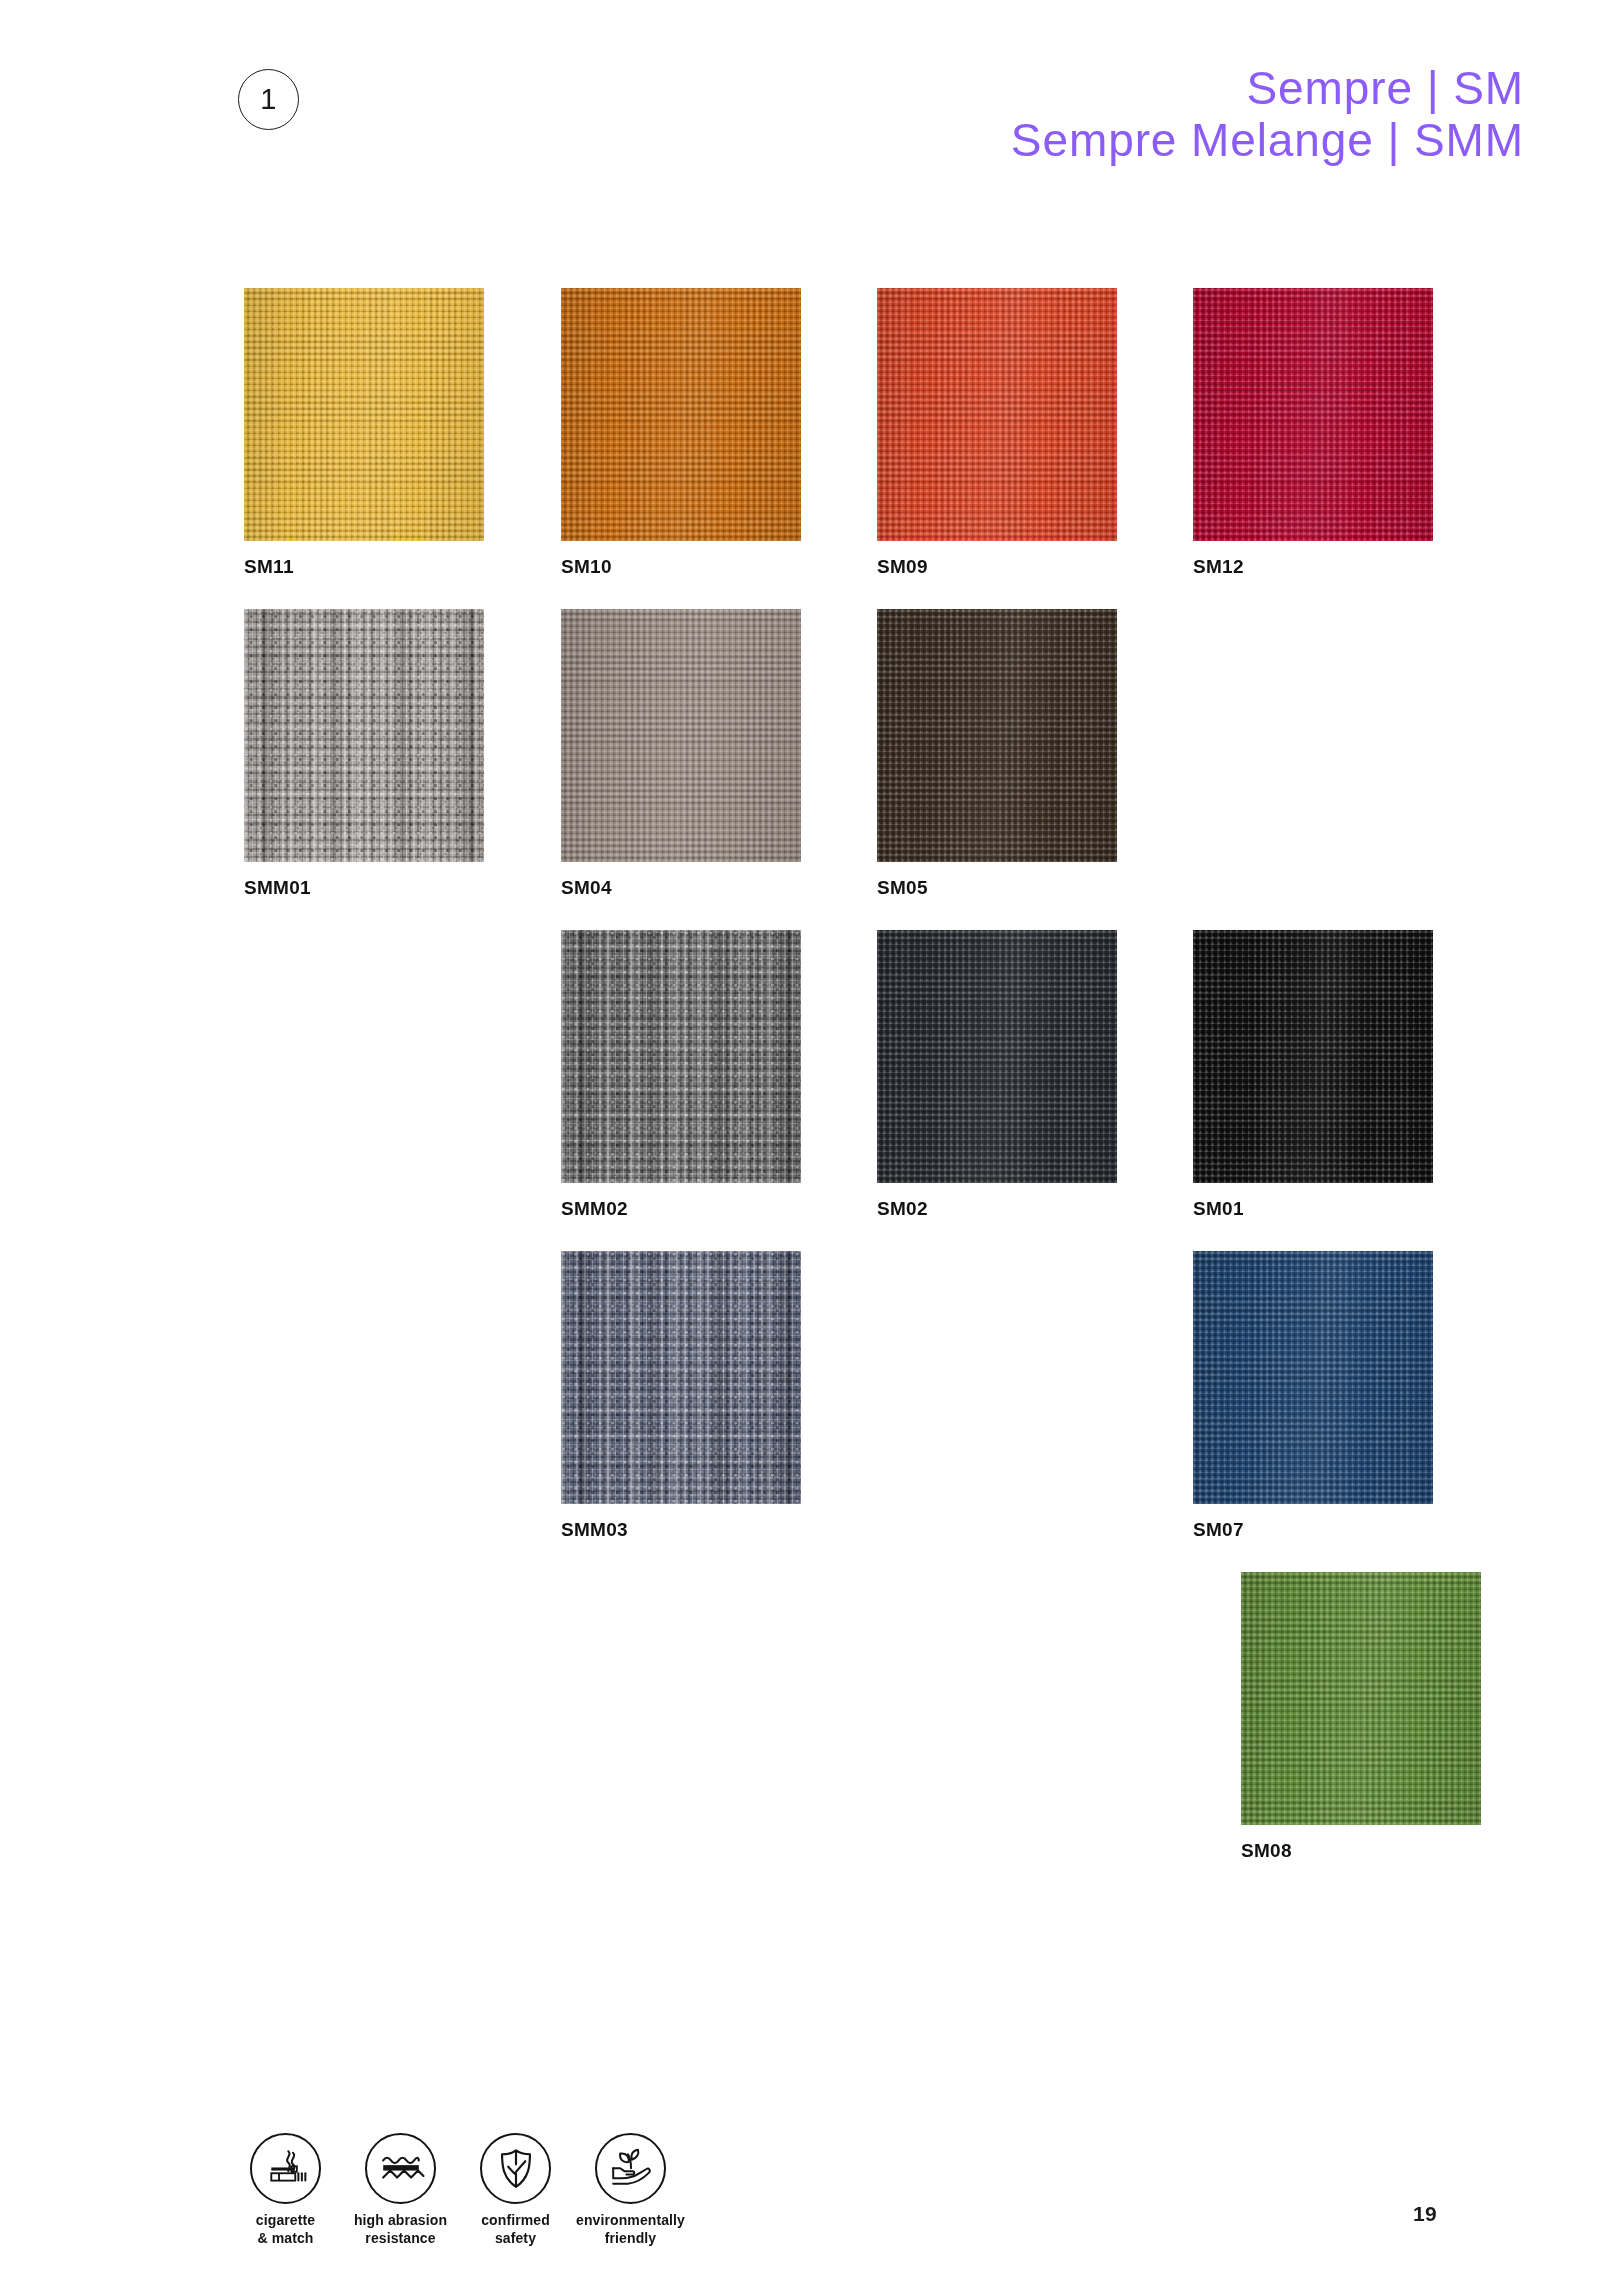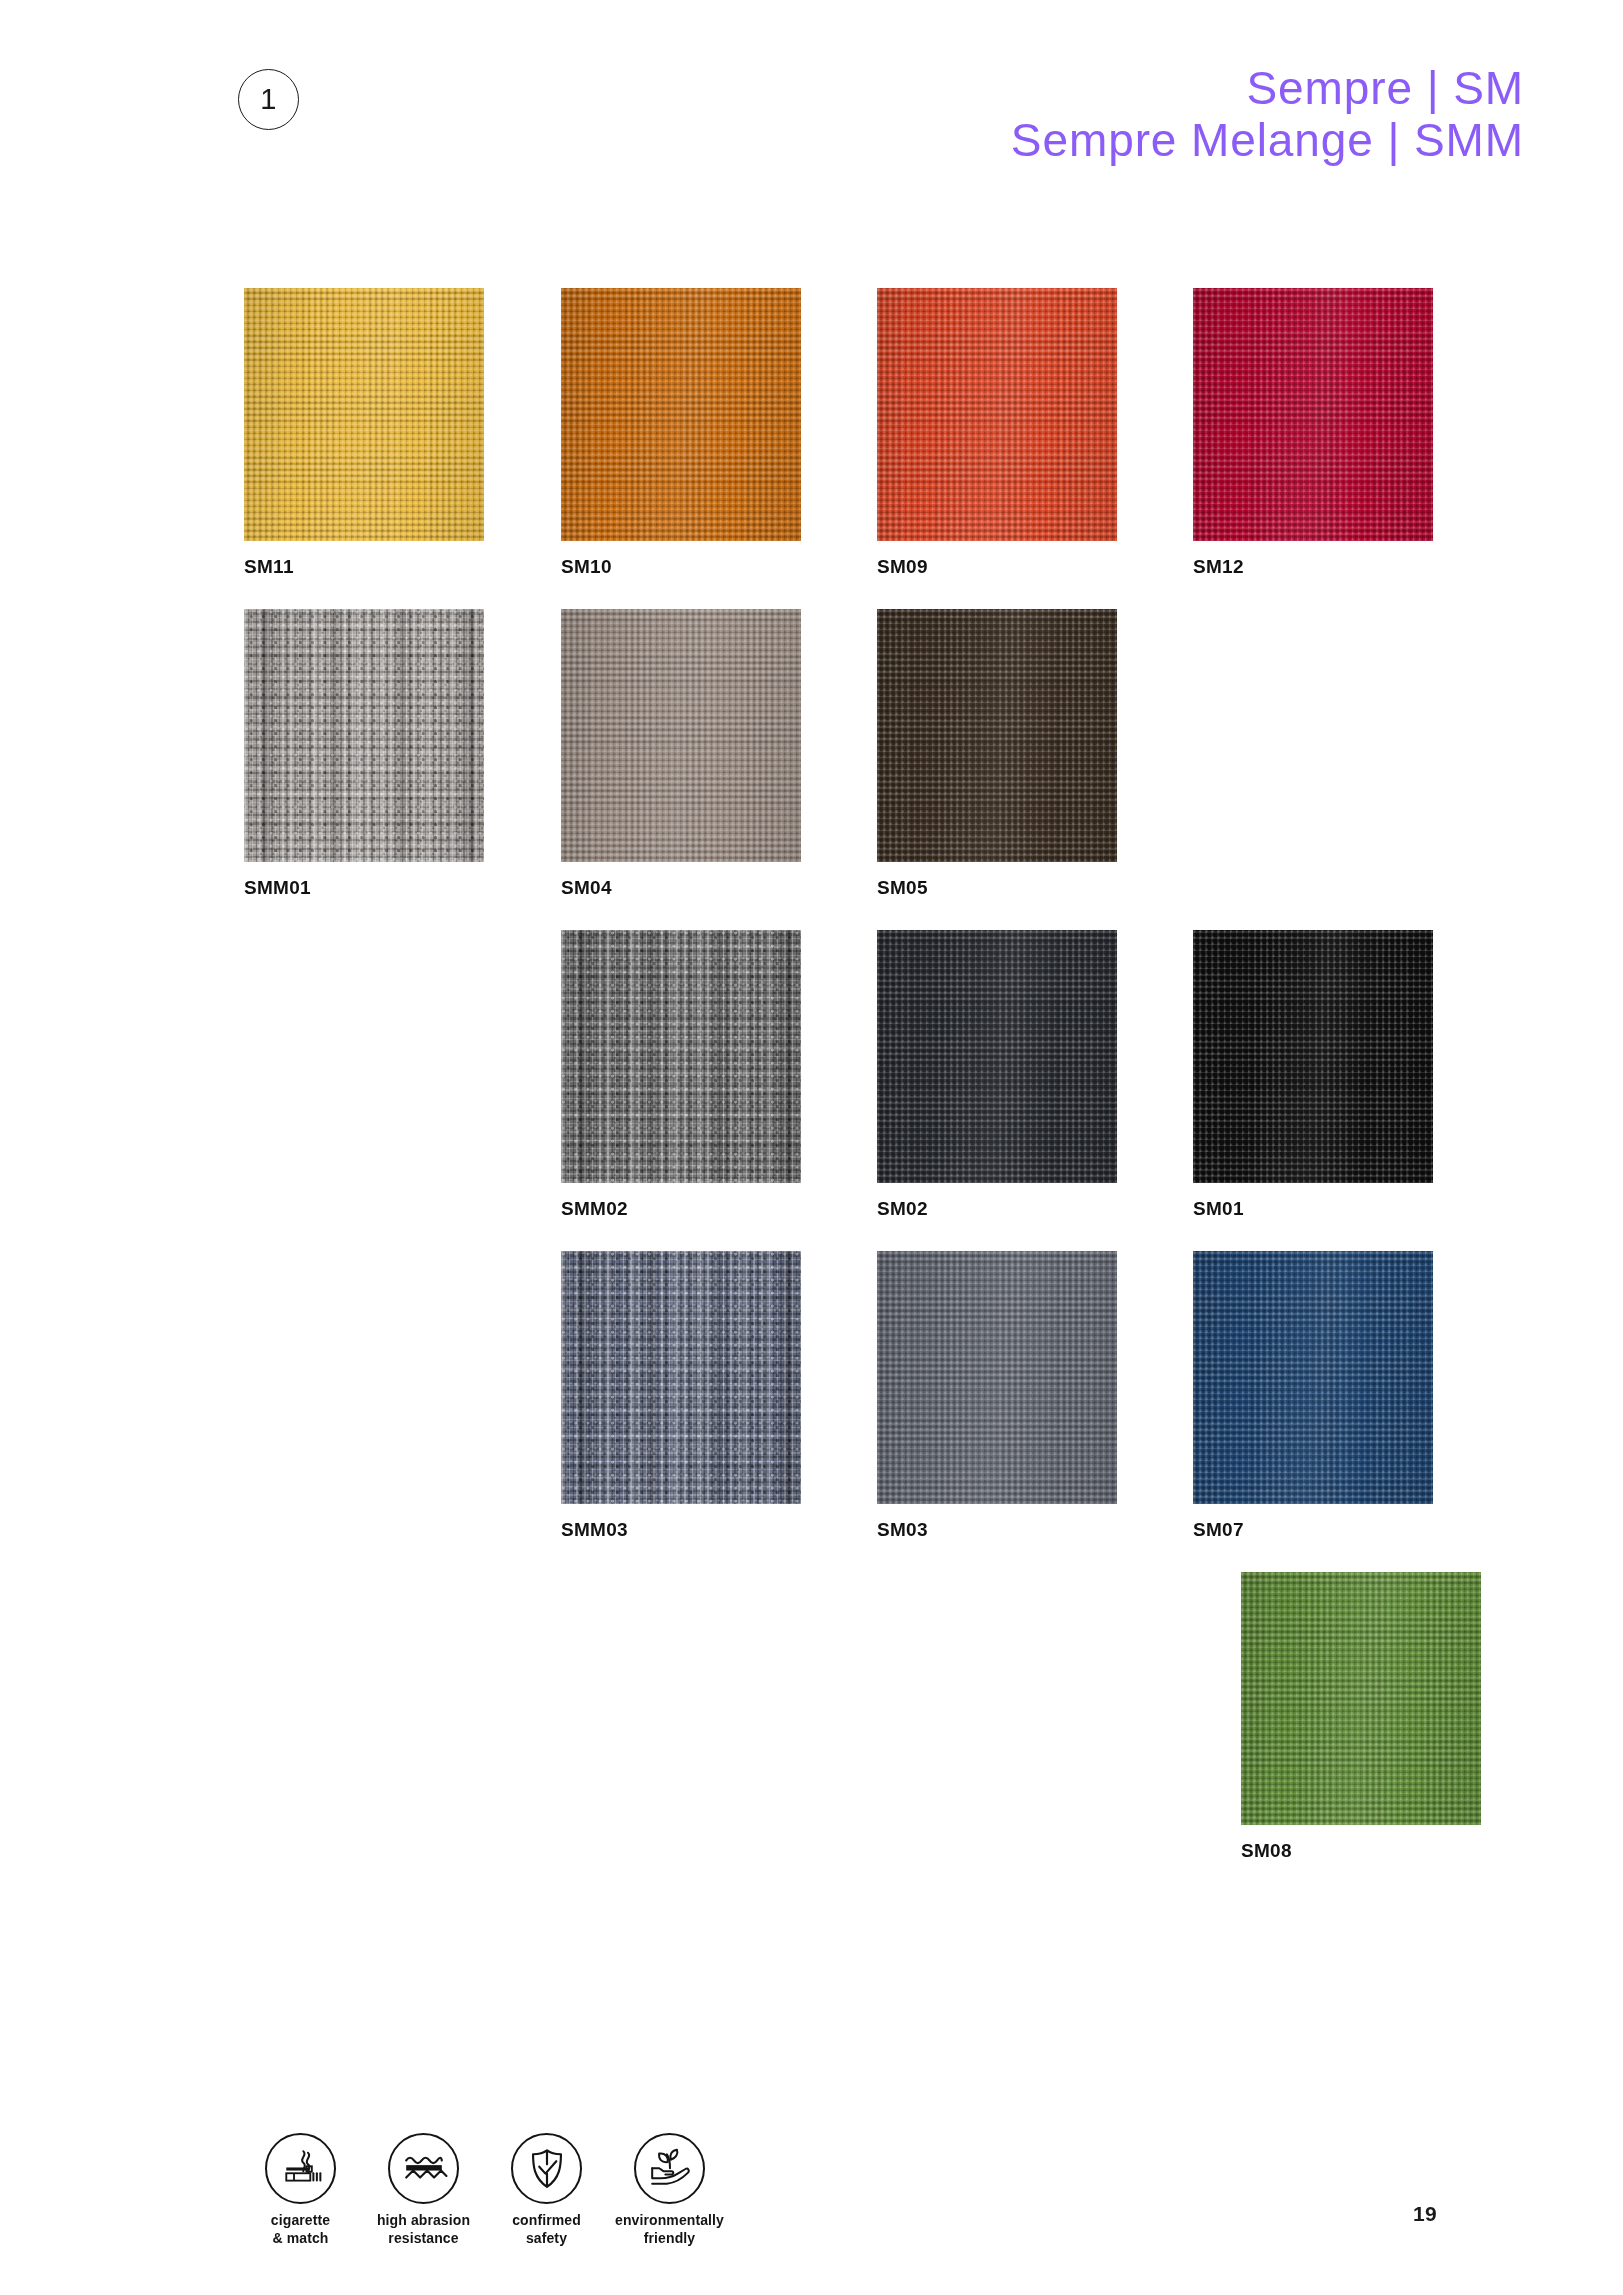--- a/index.html
+++ b/index.html
@@ -138,24 +138,24 @@
   }
   .weave.shade {
     background-image:
       linear-gradient(96deg, rgba(0,0,0,0.09) 0%, rgba(0,0,0,0) 28%,
         rgba(255,255,255,0.05) 52%, rgba(0,0,0,0) 74%, rgba(0,0,0,0.08) 100%);
   }
 
   
   #footer-icons {
     position: absolute;
-    left: 247px;
+    left: 232px;
     top: 2133px;
     display: flex;
-    gap: 16px;
+    gap: 8px;
   }
   .footer-item {
     width: 107px;
     display: flex;
     flex-direction: column;
     align-items: center;
   }
   .footer-ring {
     width: 71px;
     height: 71px;
@@ -284,28 +284,20 @@
     </div>
     <div class="swatch-cell" style="left: 557px; top: 1251px;">
       <div class="swatch-chip" style="background: rgb(99, 106, 128);">
         <div class="weave melange-a"></div>
         <div class="weave melange-b"></div>
         <div class="weave melange-streak"></div>
         <div class="weave shade"></div>
       </div>
       <div class="swatch-label">SMM03</div>
     </div>
-    <div class="swatch-cell" style="left: 873px; top: 1251px;">
-      <div class="swatch-chip" style="background: rgb(99, 104, 114);">
-        <div class="weave plain"></div>
-        <div class="weave dots"></div>
-        <div class="weave shade"></div>
-      </div>
-      <div class="swatch-label">SM03</div>
-    </div>
     <div class="swatch-cell" style="left: 1189px; top: 1251px;">
       <div class="swatch-chip" style="background: rgb(30, 68, 112);">
         <div class="weave plain"></div>
         <div class="weave dots"></div>
         <div class="weave shade"></div>
       </div>
       <div class="swatch-label">SM07</div>
     </div>
     <div class="swatch-cell" style="left: 1189px; top: 1572px; padding-left: 48px;">
       <div class="swatch-chip" style="background: rgb(95, 139, 55);">

